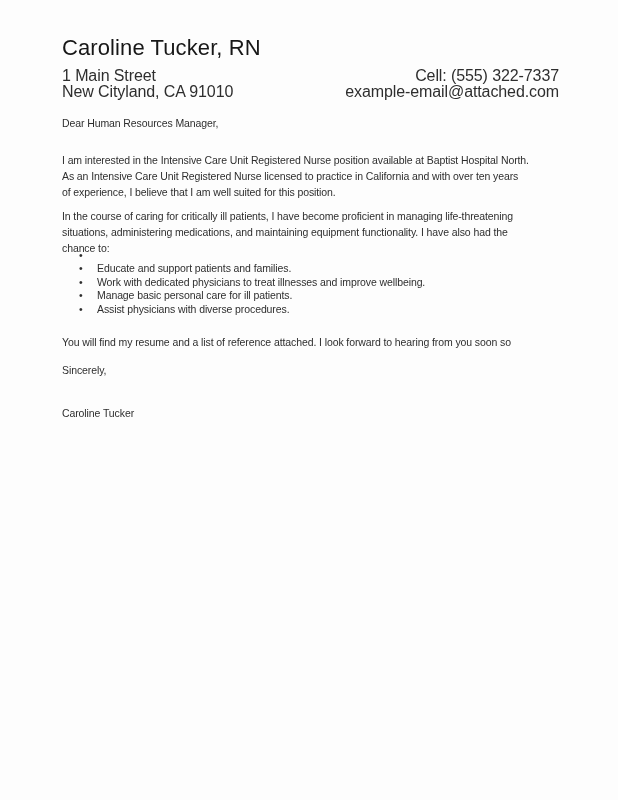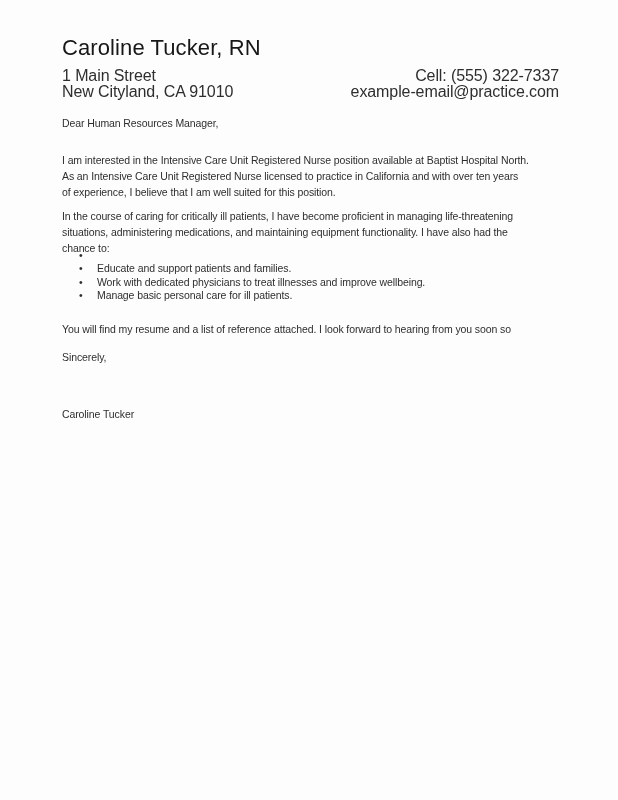--- a/index.html
+++ b/index.html
@@ -76,42 +76,42 @@
     left: 17px;
     top: 0;
   }
   .valediction {
     margin-top: 12px;
     font-size: 10.5px;
     line-height: 16px;
     white-space: nowrap;
   }
   .signature {
-    margin-top: 41px;
+    margin-top: 27px;
     font-size: 10.5px;
     line-height: 16px;
     white-space: nowrap;
   }
 </style>
 </head>
 <body>
 
 <div class="page">
   <div class="content">
 
     <div class="sender-name">Caroline Tucker, RN</div>
 
     <div class="header-row">
       <div class="address-col">
         <div>1 Main Street</div>
         <div>New Cityland, CA 91010</div>
       </div>
       <div class="contact-col">
         <div>Cell: (555) 322-7337</div>
-        <div>example-email@practice.com</div>
+        <div>example-email@attached.com</div>
       </div>
     </div>
 
     <div class="salutation">Dear Human Resources Manager,</div>
 
     <div class="para para-intro">
         <div class="line">I am interested in the Intensive Care Unit Registered Nurse position available at Baptist Hospital North.</div>
         <div class="line">As an Intensive Care Unit Registered Nurse licensed to practice in California and with over ten years</div>
         <div class="line">of experience, I believe that I am well suited for this position.</div>
       </div>
@@ -120,20 +120,21 @@
         <div class="line">In the course of caring for critically ill patients, I have become proficient in managing life-threatening</div>
         <div class="line">situations, administering medications, and maintaining equipment functionality. I have also had the</div>
         <div class="line">chance to:</div>
       </div>
 
     <ul class="duties">
         <li></li>
         <li>Educate and support patients and families.</li>
         <li>Work with dedicated physicians to treat illnesses and improve wellbeing.</li>
         <li>Manage basic personal care for ill patients.</li>
+        <li>Assist physicians with diverse procedures.</li>
       </ul>
 
     <div class="para para-closing">
         <div class="line">You will find my resume and a list of reference attached. I look forward to hearing from you soon so</div>
       </div>
 
     <div class="valediction">Sincerely,</div>
 
     <div class="signature">Caroline Tucker</div>
 

